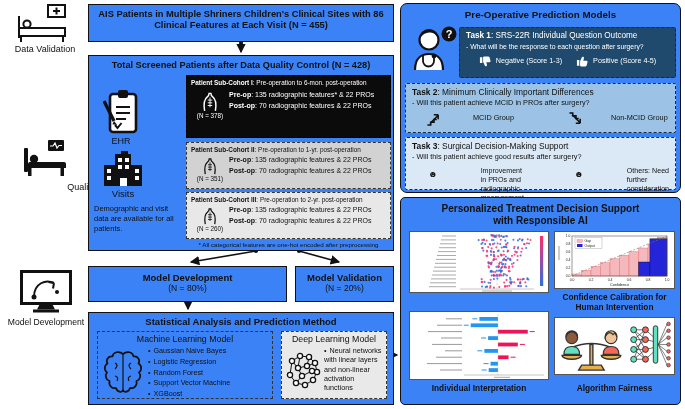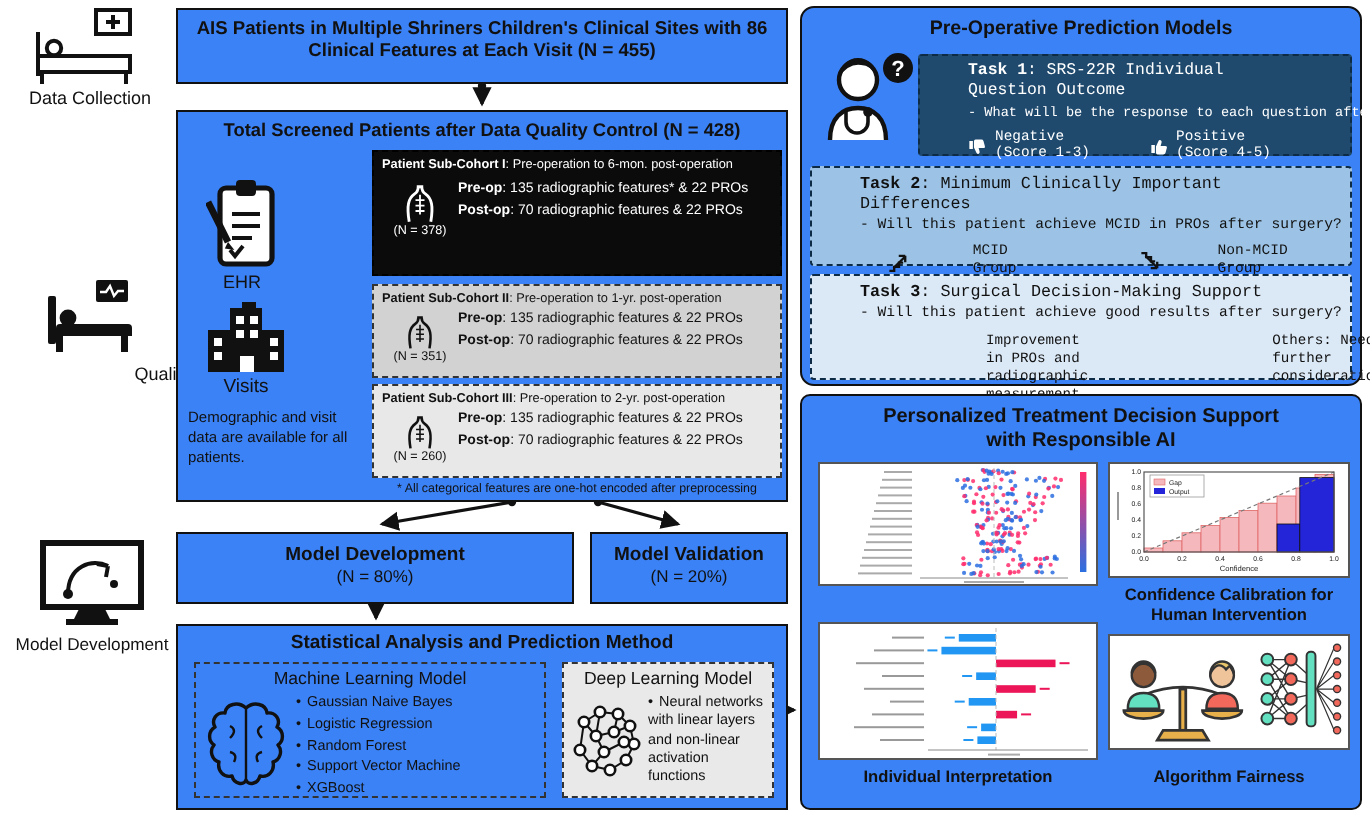--- a/index.html
+++ b/index.html
@@ -11,21 +11,21 @@
   .box{position:absolute;border:1.6px solid #111;background:#3b82f6;box-sizing:border-box;}
   .dashed{border:1.5px dashed #333;}
   .tile{position:absolute;border:1px solid #555;background:#fff;box-sizing:border-box;overflow:hidden;}
   .caption{position:absolute;font-weight:bold;font-size:8.3px;text-align:center;}
   .cohort{position:absolute;box-sizing:border-box;border:1.5px dashed #333;padding:3px 4px;}
   .cohort .hdr{font-size:6.4px;white-space:nowrap;}
   .cohort .row{display:flex;margin-top:1px;}
   .cohort .iconcol{width:38px;text-align:center;flex:none;}
   .cohort .ncap{font-size:6.3px;margin-top:0px;}
   .cohort .lines{font-size:7px;line-height:1.55;margin-top:2px;white-space:nowrap;}
-  .task{position:absolute;box-sizing:border-box;border:1.5px dashed #0d2b45;border-radius:2px;padding:3px 24px;font-family:Liberation Mono, monospace;}
+  .task{position:absolute;box-sizing:border-box;border:1.5px dashed #0d2b45;border-radius:2px;padding:3px 6px;}
   .task .t1{font-size:8.2px;}
   .task .t2{font-size:6.9px;margin-top:2px;white-space:nowrap;}
   .optrow{display:flex;align-items:center;justify-content:center;margin-top:4px;font-size:7.2px;}
   .side-label{position:absolute;font-size:9px;text-align:center;}
   ul.ml{margin:2px 0 0 0;padding:0;list-style:none;font-size:7.2px;line-height:1.5;}
   ul.ml li::before{content:"•";margin-right:3px;}
   .bullet::before{content:"•";margin-right:3px;}
   svg{display:block;}
 </style>
 </head>
@@ -58,21 +58,21 @@
   <svg class="abs" style="left:16px;top:4px;" width="56" height="42" viewBox="0 0 56 42">
     <g fill="none" stroke="#111" stroke-width="2">
       <rect x="32" y="1" width="17" height="12"></rect>
         <path d="M40.5 3.5 v7 M37 7 h7"></path>
       <path d="M3 12 V34"></path>
         <circle cx="11" cy="20" r="3.6"></circle>
       <rect x="3" y="24" width="46" height="8"></rect>
         <path d="M5 32 V38 M47 32 V38"></path>
     </g>
   </svg>
-  <div class="side-label abs" style="left:0;top:44px;width:90px;">Data Collection</div>
+  <div class="side-label abs" style="left:0;top:44px;width:90px;">Data Validation</div>
 
   <svg class="abs" style="left:22px;top:140px;" width="46" height="40" viewBox="0 0 46 40">
     <g fill="#111">
       <rect x="26" y="0" width="16" height="11" rx="1"></rect>
       <rect x="2" y="8" width="4" height="24" rx="1"></rect>
       <circle cx="12" cy="19" r="4.2"></circle>
       <path d="M8 22 h34 a2 2 0 0 1 2 2 v4 H6 v-4 a2 2 0 0 1 2-2 z"></path>
       <rect x="6" y="28" width="3.5" height="8"></rect>
         <rect x="38.5" y="28" width="3.5" height="8"></rect>
     </g>

